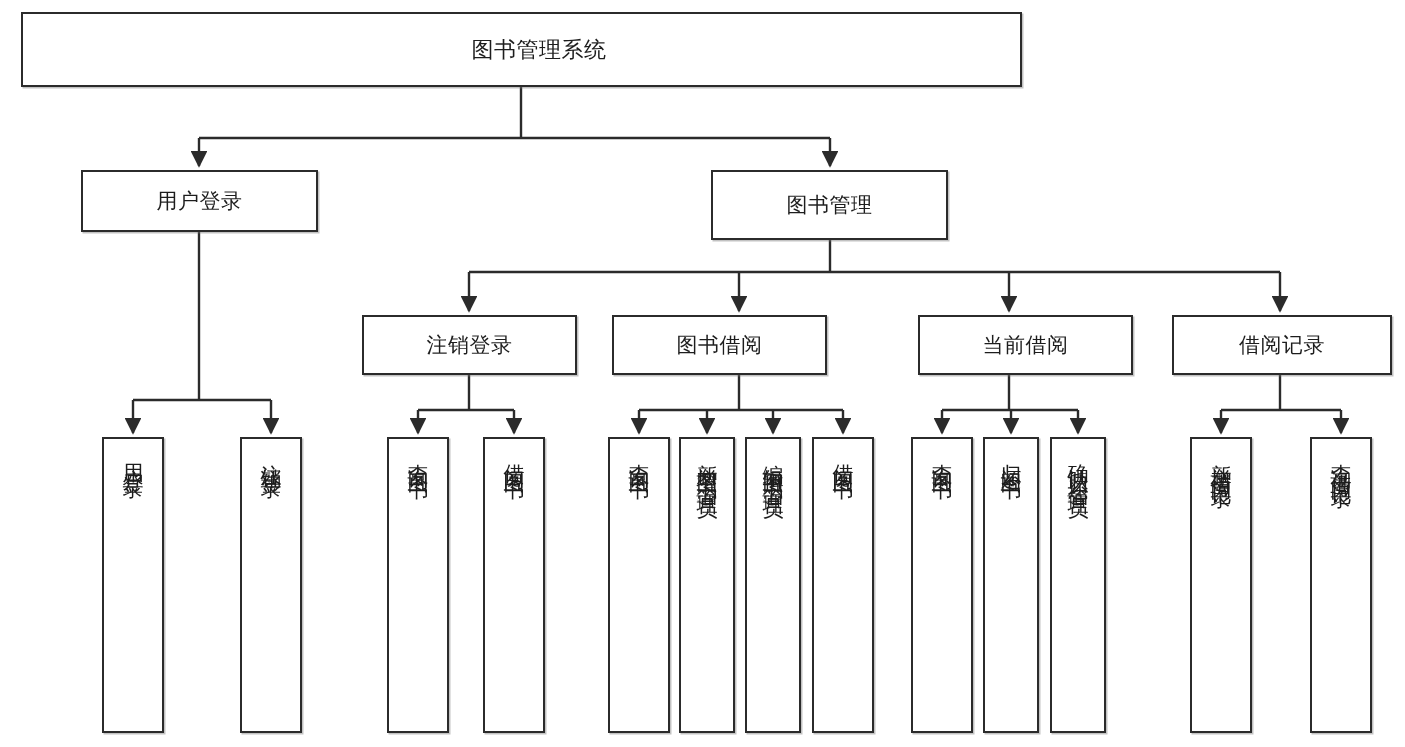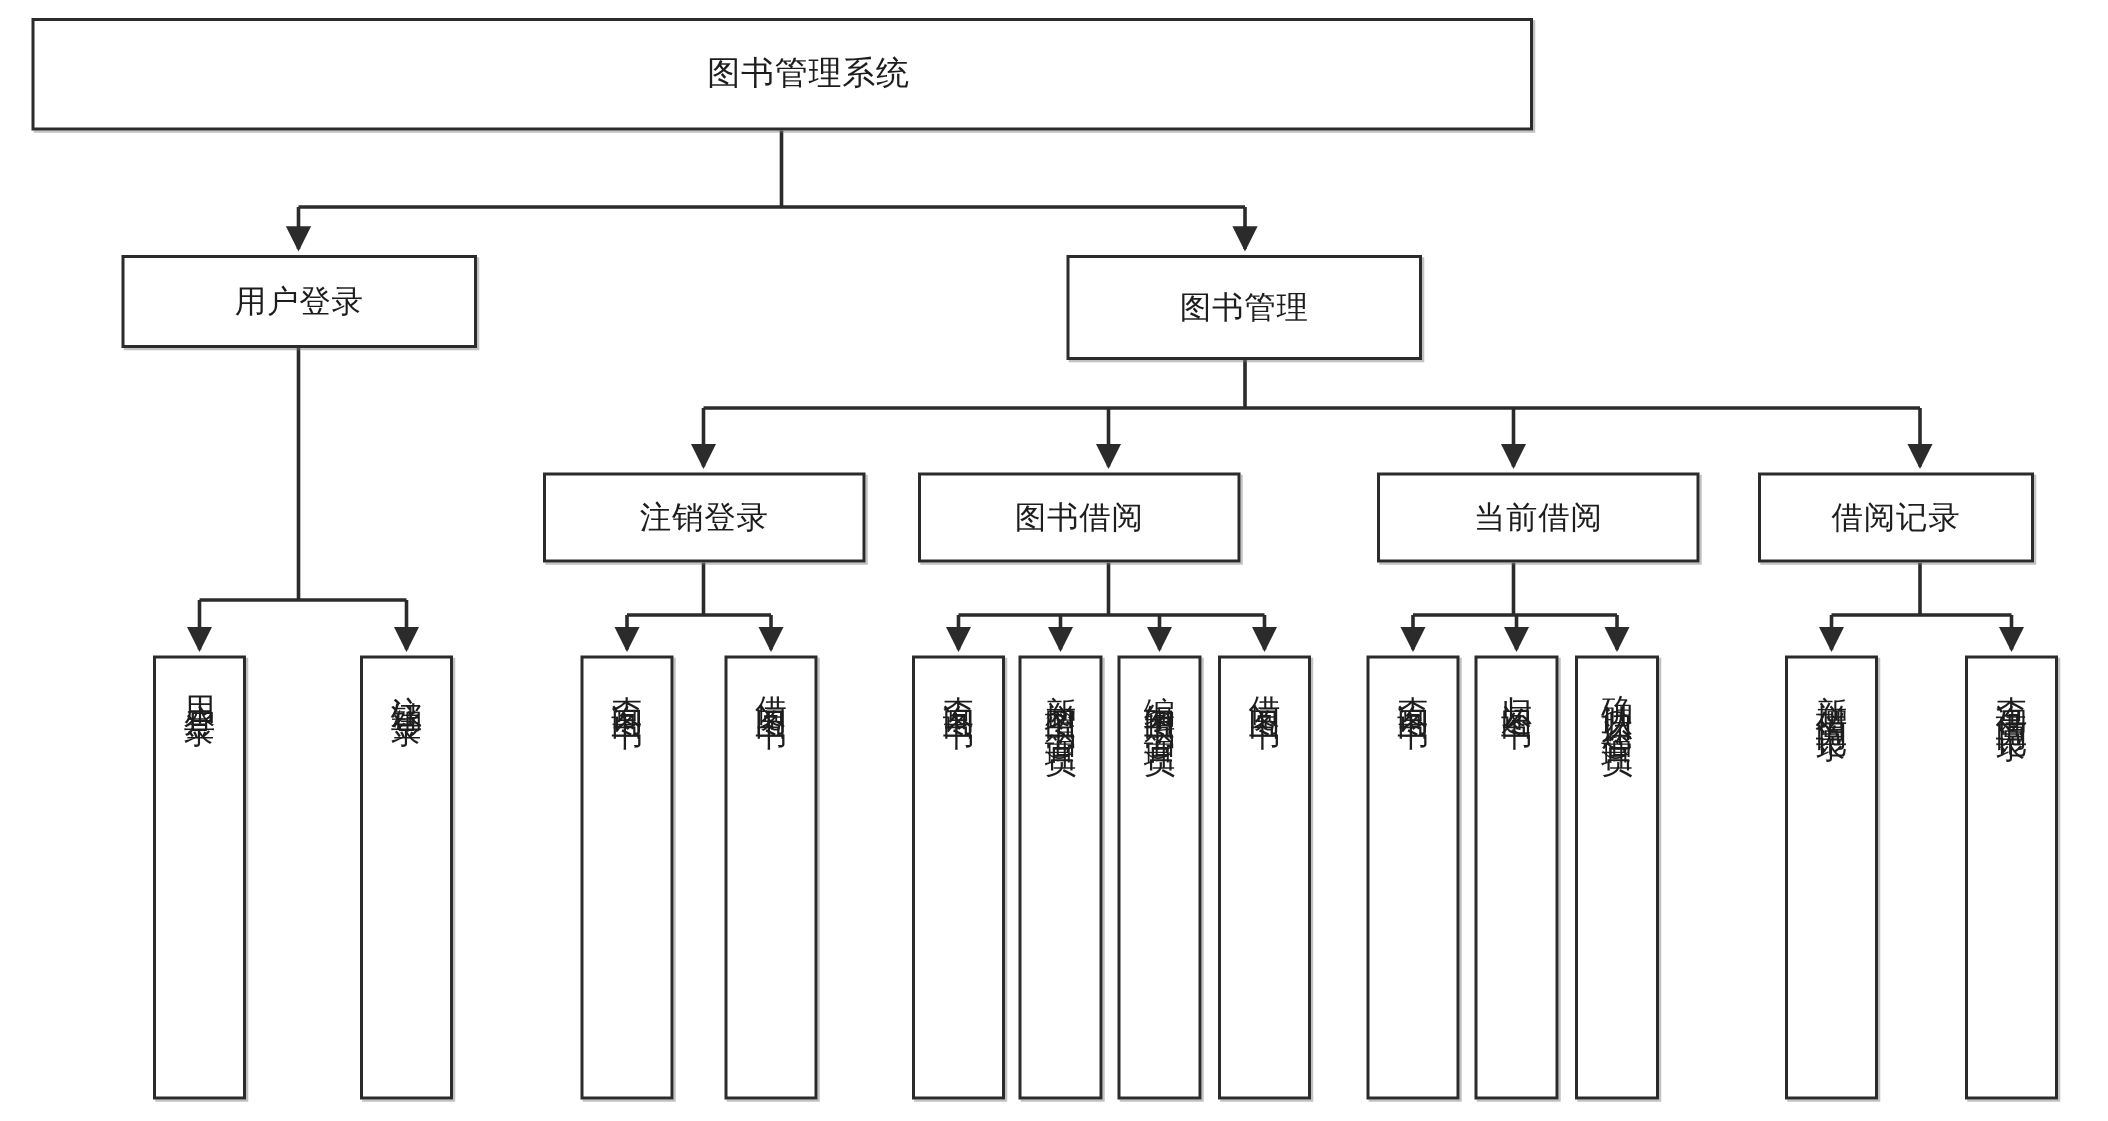--- a/index.html
+++ b/index.html
@@ -132,21 +132,21 @@
       </div>
       <div class="node level3" style="left: 362px; top: 315px; width: 215px; height: 60px;">
         <div class="node-label">注销登录</div>
       </div>
       <div class="node level3" style="left: 612px; top: 315px; width: 215px; height: 60px;">
         <div class="node-label">图书借阅</div>
       </div>
       <div class="node level3" style="left: 902px; top: 315px; width: 215px; height: 60px; margin-left: 16px;">
         <div class="node-label">当前借阅</div>
       </div>
-      <div class="node level3" style="left: 1172px; top: 315px; width: 184px; height: 60px; text-align: right;">
+      <div class="node level3" style="left: 1172px; top: 315px; width: 220px; height: 60px; text-align: right;">
         <div class="node-label">借阅记录</div>
       </div>
       <div class="node leaf" style="left: 102px; top: 437px; width: 62px; height: 296px;">
         <div class="node-label">用户登录</div>
       </div>
       <div class="node leaf" style="left: 240px; top: 437px; width: 62px; height: 296px;">
         <div class="node-label">注销登录</div>
       </div>
       <div class="node leaf" style="left: 387px; top: 437px; width: 62px; height: 296px;">
         <div class="node-label">查询图书</div>

